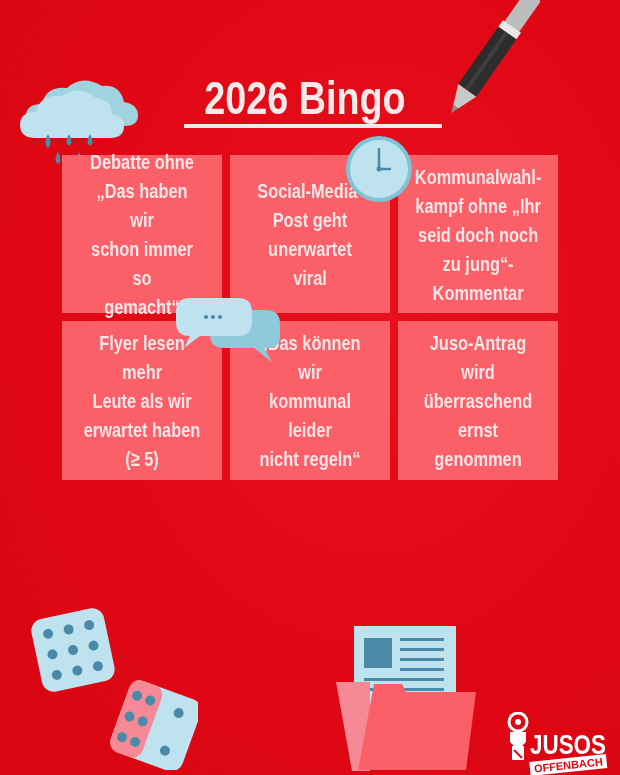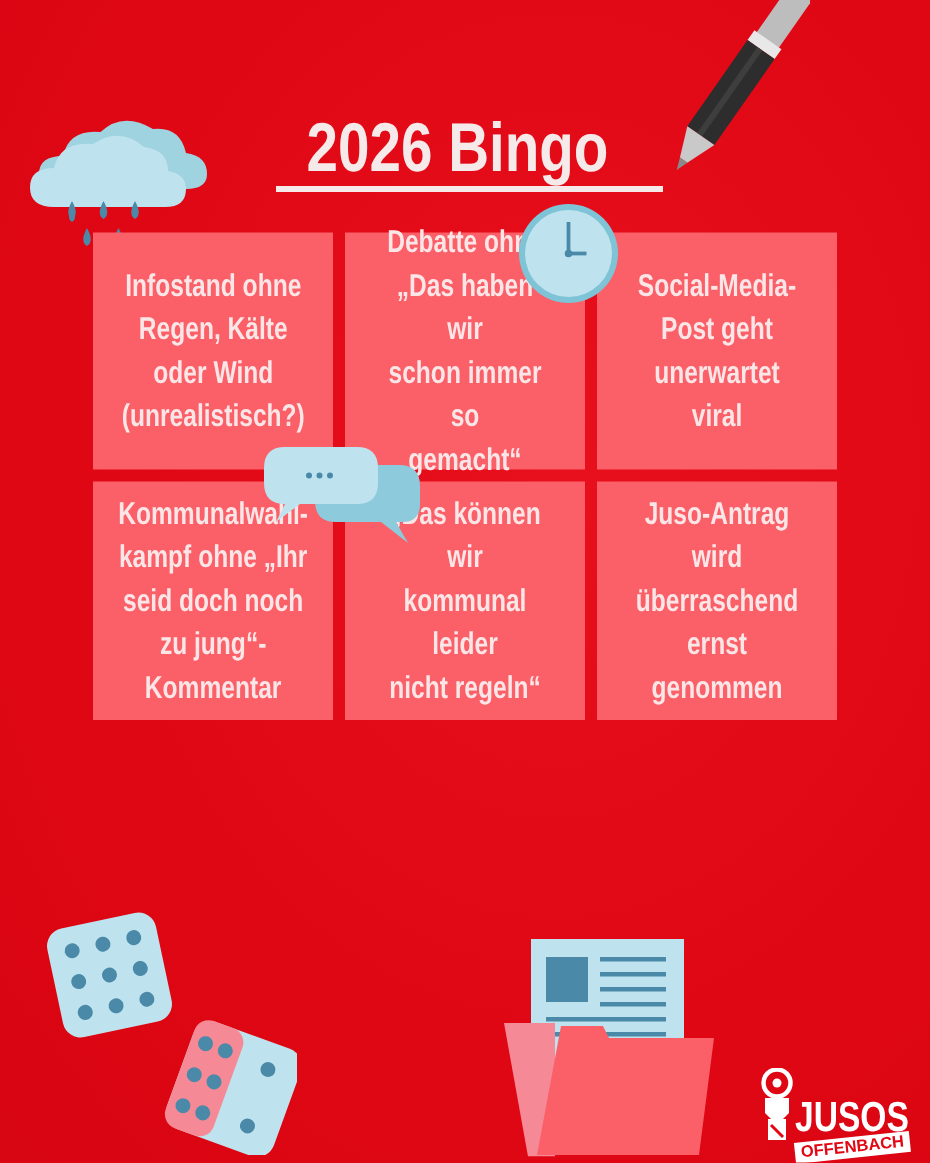--- a/index.html
+++ b/index.html
@@ -42,42 +42,42 @@
     <rect x="44" y="18" width="22" height="8" fill="#e8e8e8"></rect>
     <rect x="44" y="26" width="22" height="70" fill="#2d2d2d"></rect>
     <rect x="52" y="26" width="4" height="70" fill="#3e3e3e"></rect>
     <polygon points="44,96 66,96 58,116 52,116" fill="#c9c9c9"></polygon>
     <polygon points="52,116 58,116 55,124" fill="#8a8a8a"></polygon>
   </g>
 </svg>
 
 <div class="grid">
   <div class="cell">
-      <span class="cell-text">Infostand ohne
-Regen, Kälte
-oder Wind
-(unrealistisch?)</span>
-    </div>
-  <div class="cell">
       <span class="cell-text">Debatte ohne
 „Das haben wir
 schon immer so
 gemacht“</span>
     </div>
   <div class="cell">
       <span class="cell-text">Social-Media-
 Post geht
 unerwartet viral</span>
     </div>
   <div class="cell">
       <span class="cell-text">Kommunalwahl-
 kampf ohne „Ihr
 seid doch noch
 zu jung“-
 Kommentar</span>
+    </div>
+  <div class="cell">
+      <span class="cell-text">Flyer lesen mehr
+Leute als wir
+erwartet haben
+(≥ 5)</span>
     </div>
   <div class="cell">
       <span class="cell-text">„Das können wir
 kommunal leider
 nicht regeln“</span>
     </div>
   <div class="cell">
       <span class="cell-text">Juso-Antrag wird
 überraschend
 ernst genommen</span>

